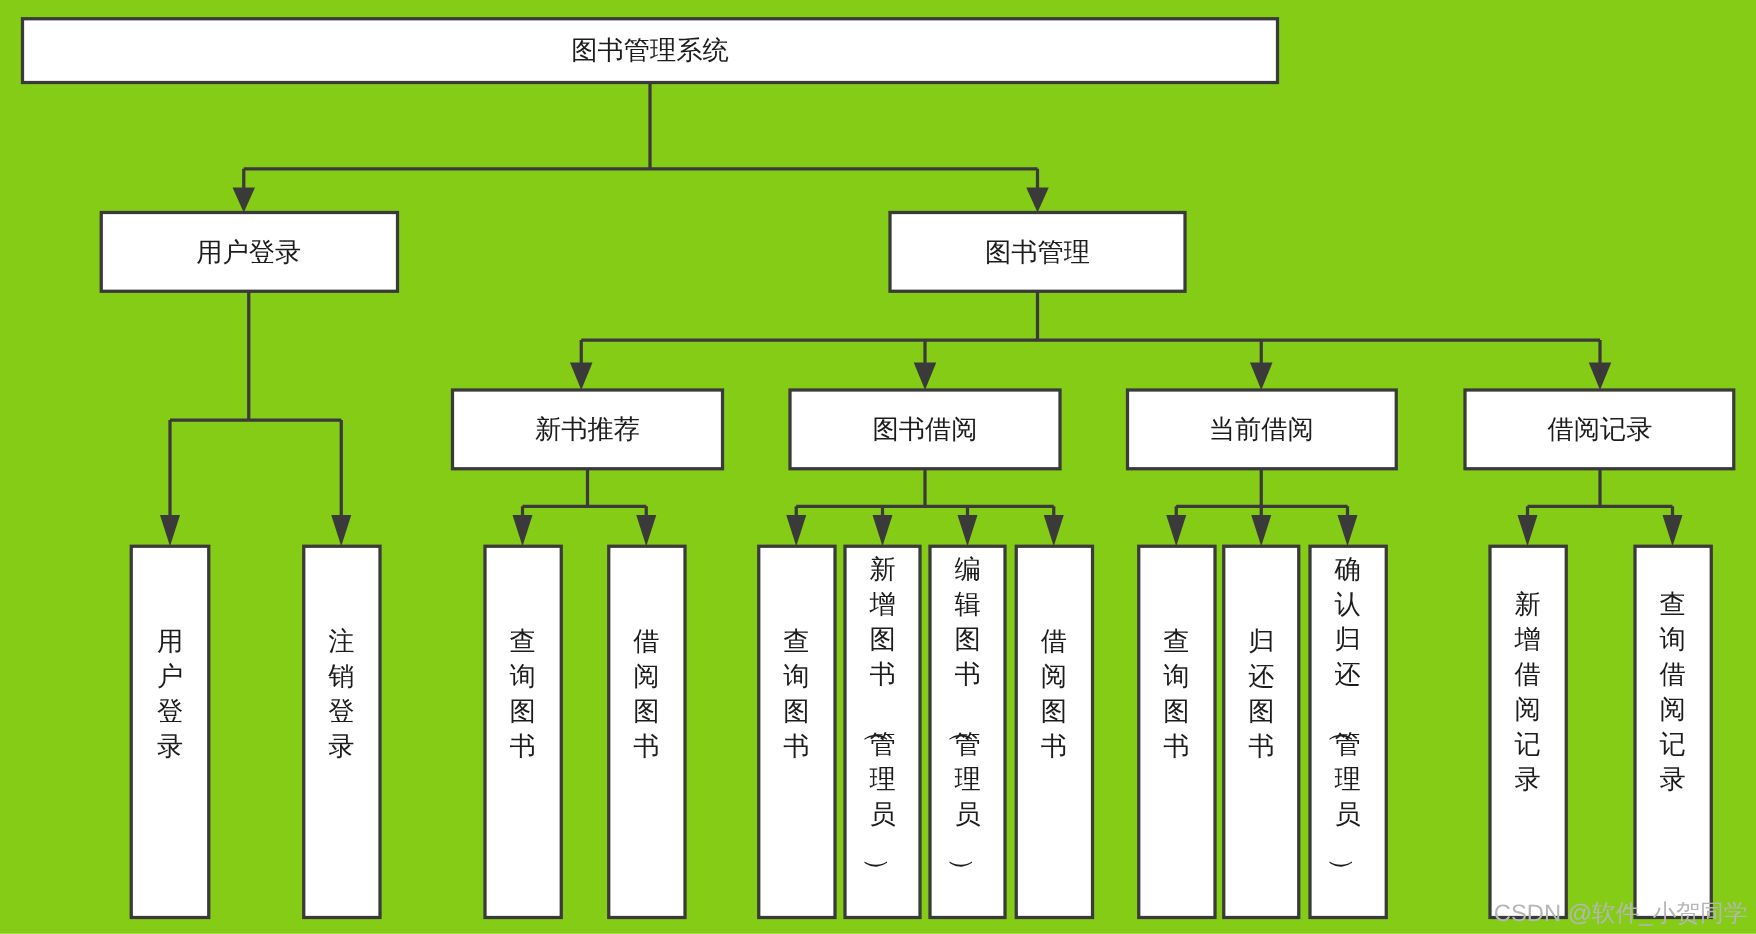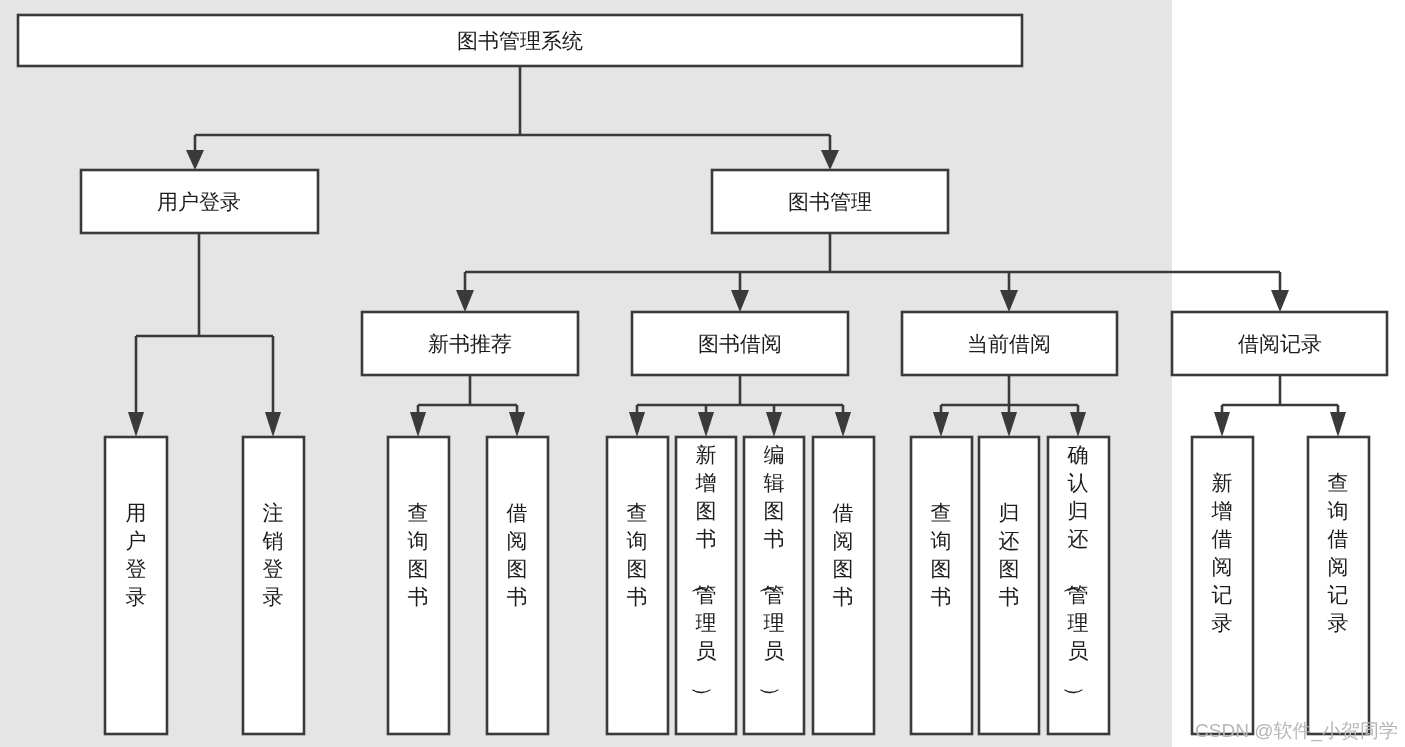--- a/index.html
+++ b/index.html
@@ -10,23 +10,23 @@
   }
   body {
     width: 1405px;
     height: 747px;
     font-family: "Liberation Sans", "DejaVu Sans", sans-serif;
     overflow: hidden;
     position: relative;
   }
   #diagram-root {
     position: relative;
-    width: 1172px;
+    width: 1405px;
     height: 747px;
-    background: #e5e5e5;
+    background: #84cc16;
     text-align: right;
   }
   svg.diagram-canvas {
     position: absolute;
     left: 0;
     top: 0;
     width: 1405px;
     height: 747px;
     display: block;
   }

